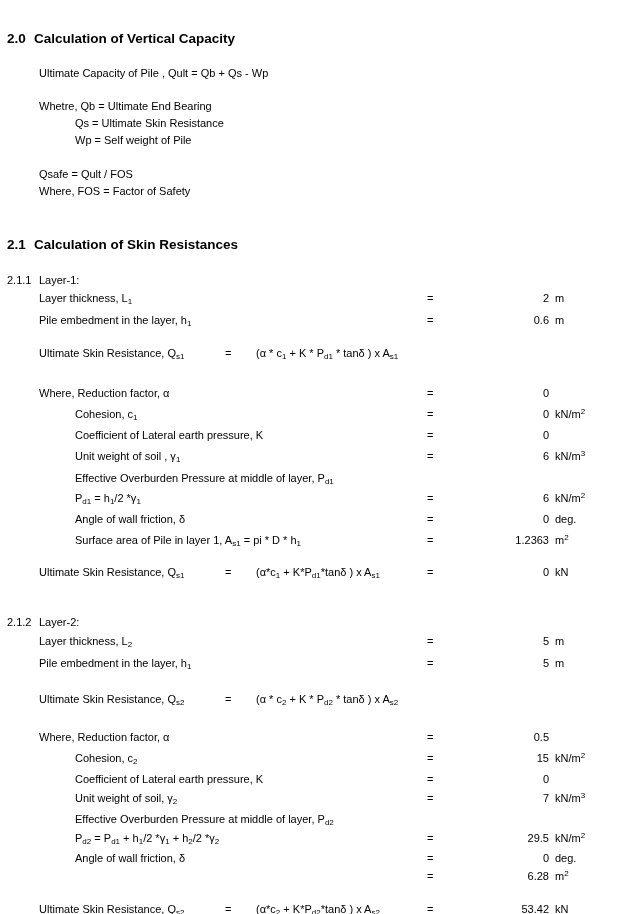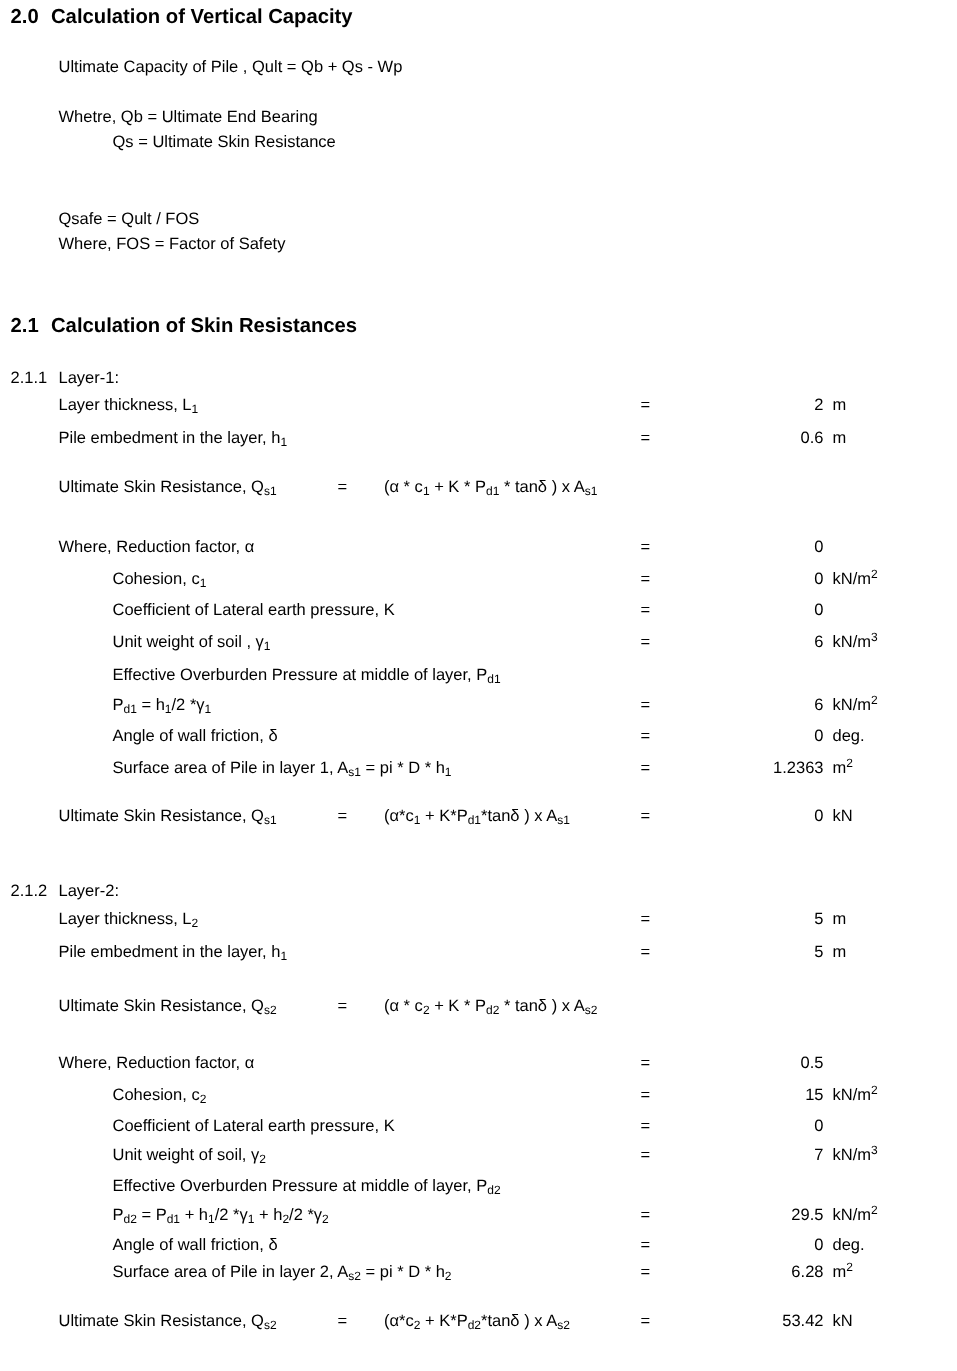--- a/index.html
+++ b/index.html
@@ -15,20 +15,21 @@
     font-size: 11px;
     overflow: hidden;
   }
   .line {
     position: absolute;
     left: 0;
     width: 100%;
     height: 15px;
     line-height: 15px;
     white-space: nowrap;
+    margin-top: 28px;
   }
   .heading {
     font-weight: 700;
     font-size: 13.5px;
     height: 17px;
     line-height: 17px;
   }
   .num  { position: absolute; left: 7px; }
   .t34  { position: absolute; left: 34px; }
   .l1   { position: absolute; left: 39px; text-align: right; }
@@ -54,20 +55,23 @@
 
   <div class="line" style="top:38px">
     <span class="l1">Ultimate Capacity of Pile , Qult = Qb + Qs - Wp</span>
   </div>
   <div class="line" style="top:88px">
     <span class="l2">Qs = Ultimate Skin Resistance</span>
   </div>
   <div class="line" style="top:71px">
     <span class="l1">Whetre, Qb = Ultimate End Bearing</span>
   </div>
+  <div class="line" style="top:105px">
+    <span class="l2">Wp = Self weight of Pile</span>
+  </div>
   <div class="line" style="top:139px">
     <span class="l1">Qsafe = Qult / FOS</span>
   </div>
   <div class="line" style="top:156px">
     <span class="l1">Where, FOS = Factor of Safety</span>
   </div>
 
   <div class="line heading" style="top:208px">
     <span class="num">2.1</span>
     <span class="t34">Calculation of Skin Resistances</span>
@@ -200,21 +204,20 @@
     <span class="val">29.5</span>
     <span class="unit">kN/m<sup>2</sup></span>
   </div>
   <div class="line" style="top:823px">
     <span class="l2">Angle of wall friction, δ</span>
     <span class="eq">=</span>
     <span class="val">0</span>
     <span class="unit">deg.</span>
   </div>
   <div class="line" style="top:841px">
-    <span class="l2">Surface area of Pile in layer 2, A<sub>s2</sub> = pi * D * h<sub>2</sub></span>
     <span class="eq">=</span>
     <span class="val">6.28</span>
     <span class="unit">m<sup>2</sup></span>
   </div>
   <div class="line" style="top:874px">
     <span class="l1">Ultimate Skin Resistance, Q<sub>s2</sub></span>
     <span class="mideq">=</span>
     <span class="fml">(α*c<sub>2</sub> + K*P<sub>d2</sub>*tanδ ) x A<sub>s2</sub></span>
     <span class="eq">=</span>
     <span class="val">53.42</span>

